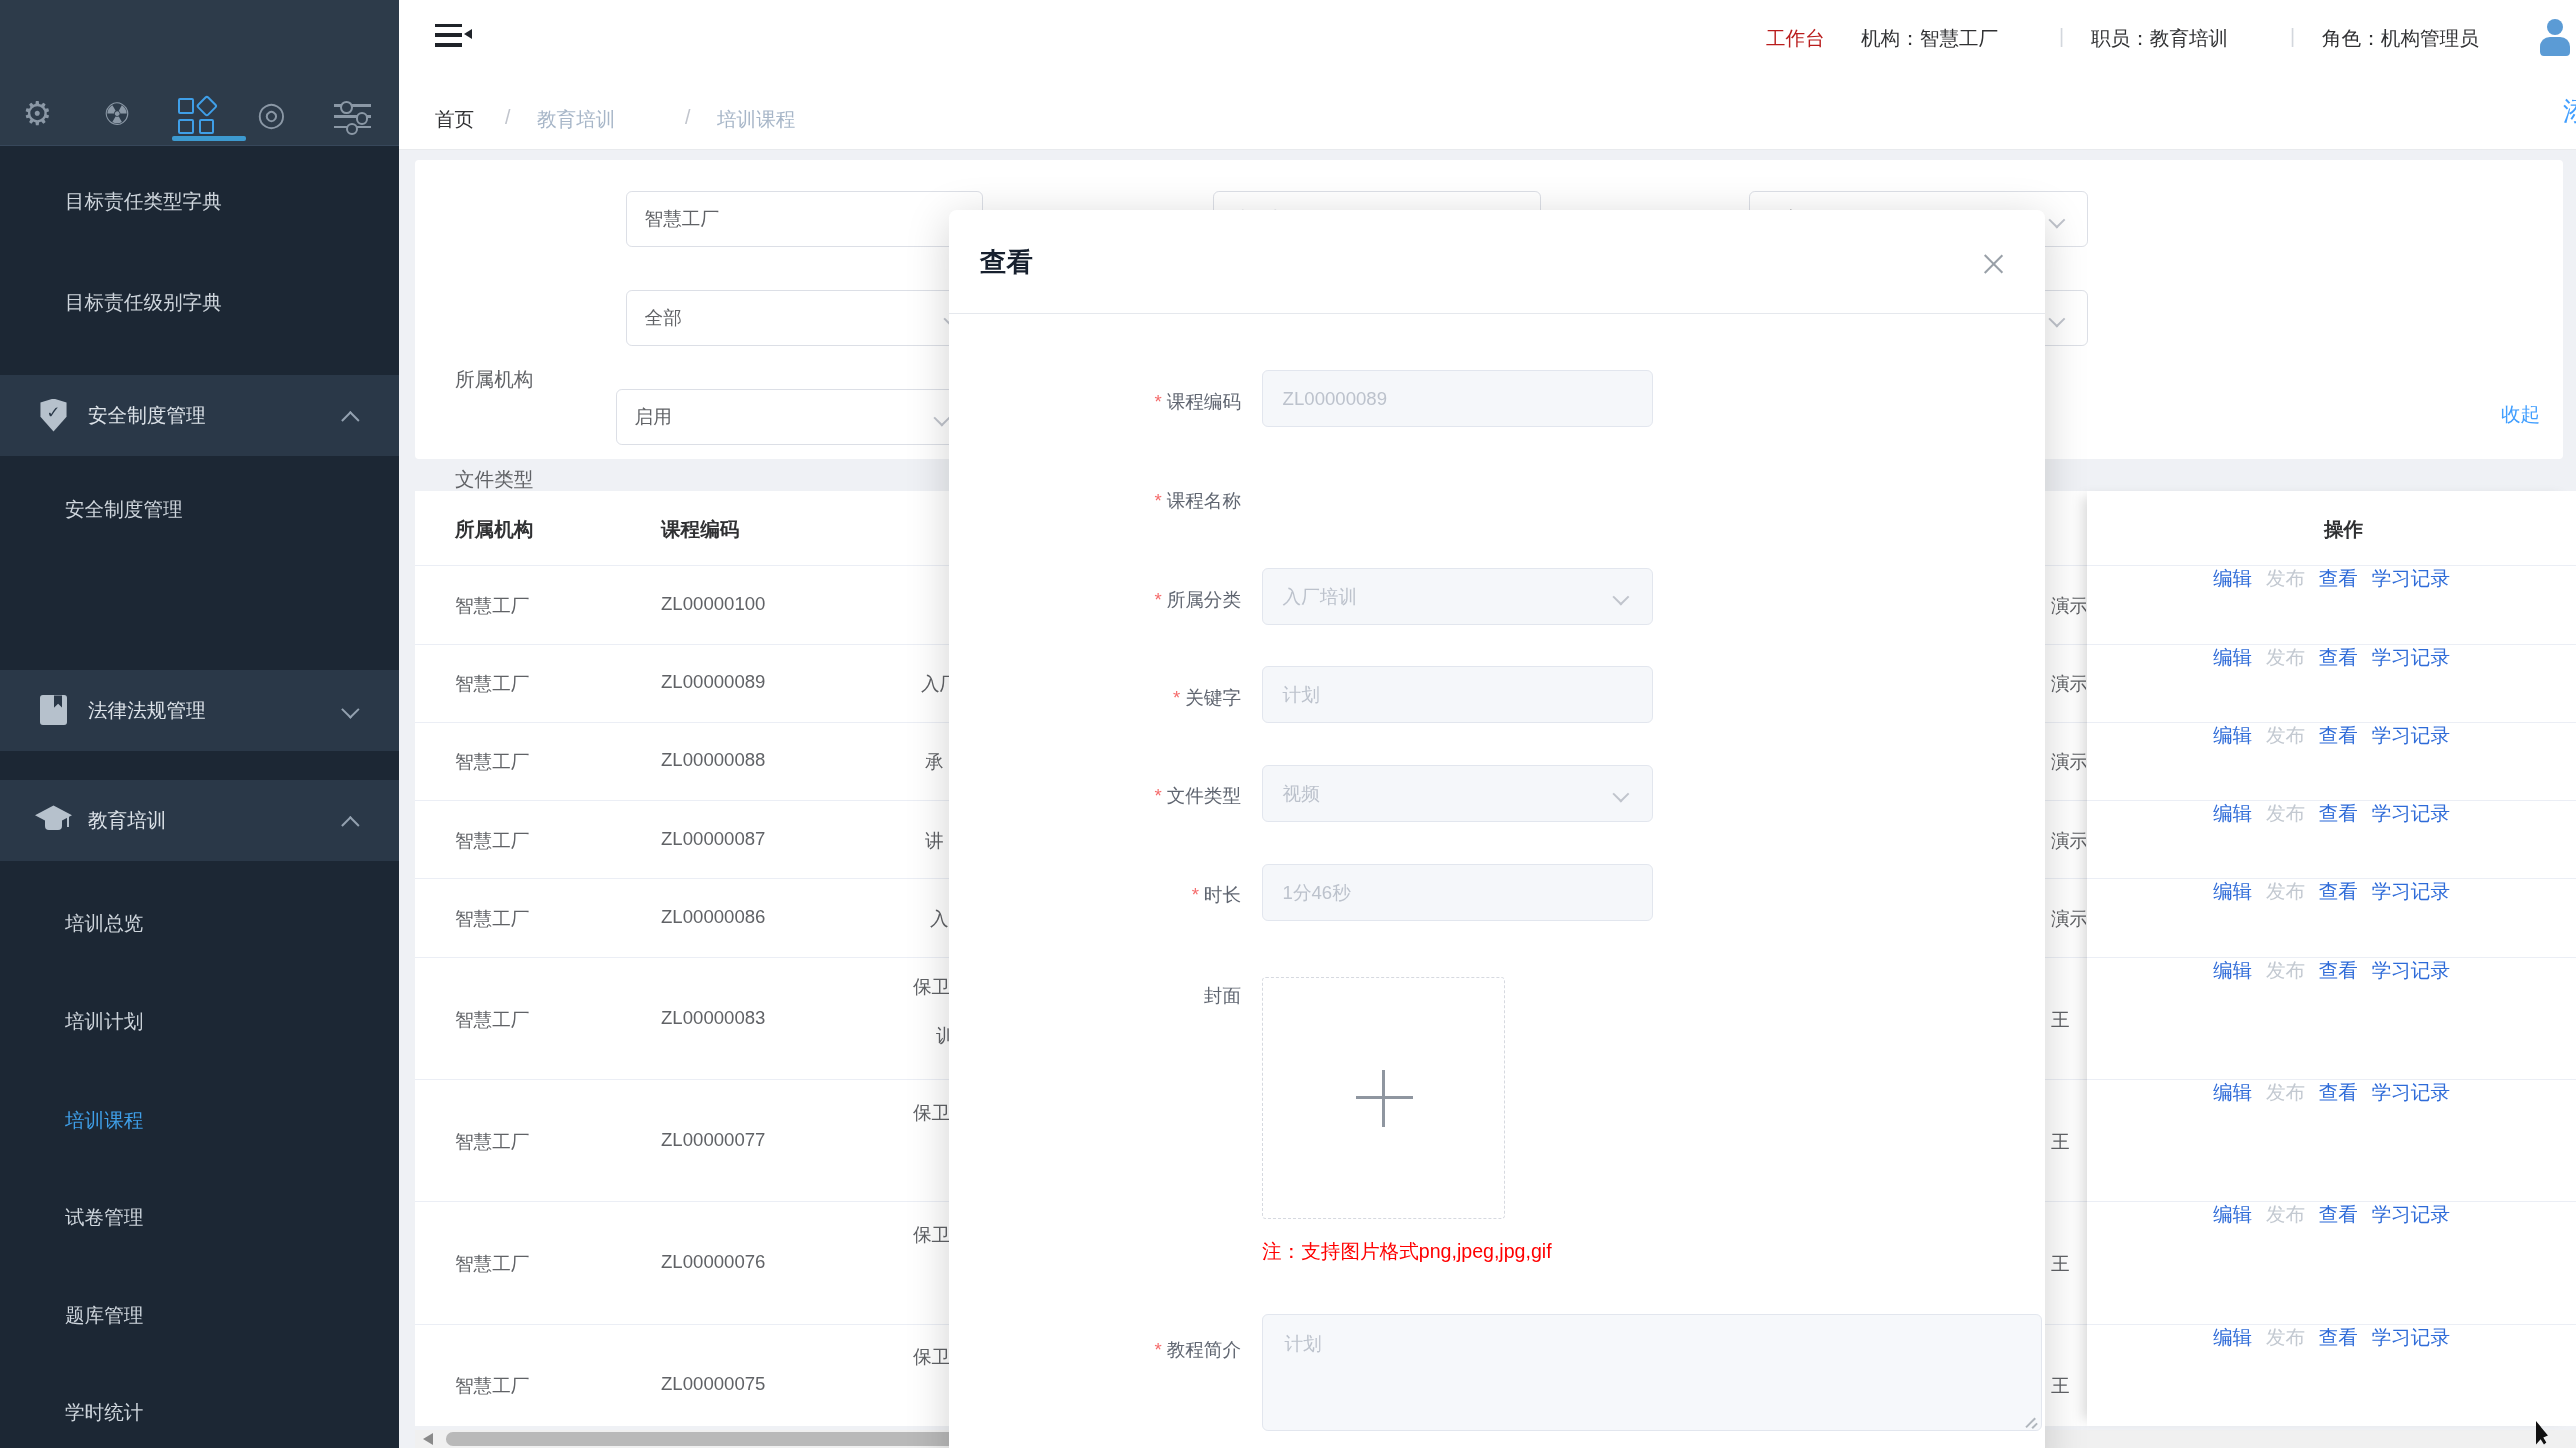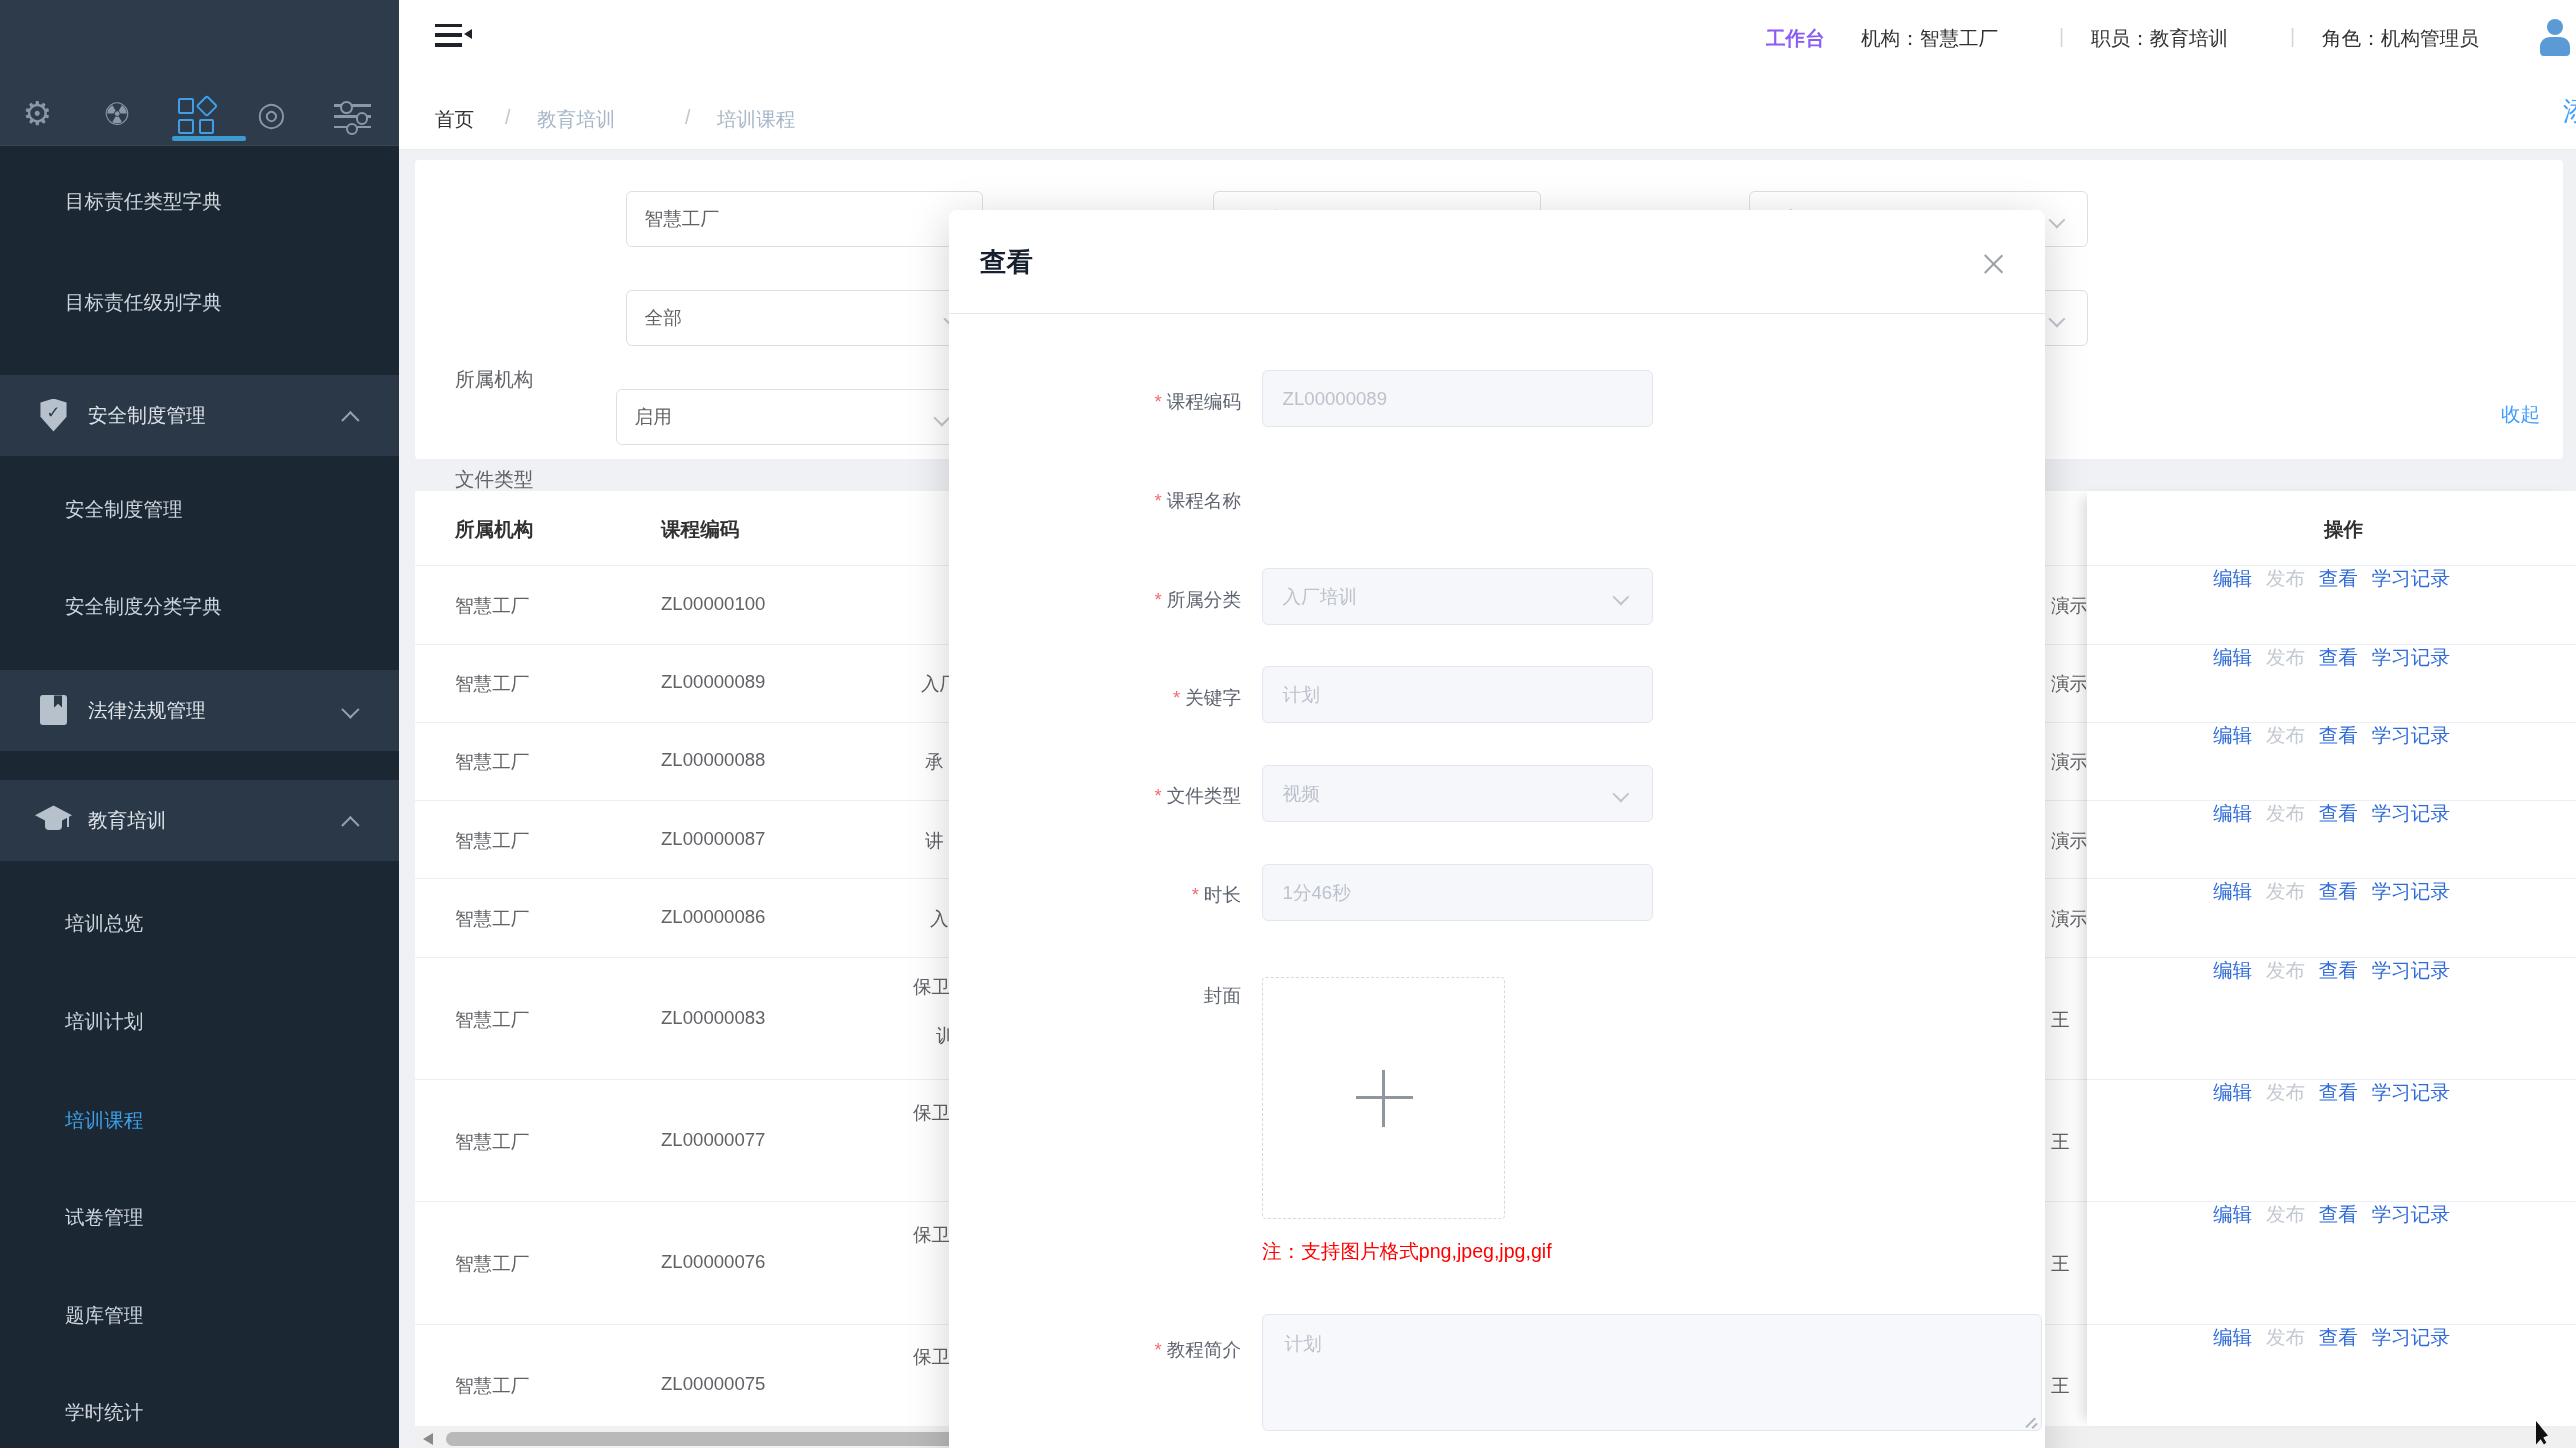--- a/index.html
+++ b/index.html
@@ -91,23 +91,20 @@
     <div class="abs side-group" style="top:375px;">
       <div class="abs" style="left:39px;top:23.5px;width:29px;height:33px;background:#b6c1cc;clip-path:polygon(50% 0%,95% 12%,95% 55%,50% 100%,5% 55%,5% 12%);display:flex;align-items:center;justify-content:center;">
         <span style="color:#2a3848;font-size:16.6px;font-weight:bold;margin-top:-3.9px;">✓</span>
       </div>
       <span class="lbl txt">安全制度管理</span>
       <div class="chev up" style="left:344px;top:39px;"></div>
     </div>
     <div class="abs side-item" style="top:480px;">
       <span class="lbl txt">安全制度管理</span>
     </div>
-    <div class="abs side-item" style="top:577px;">
-      <span class="lbl txt">安全制度分类字典</span>
-    </div>
 
     <div class="abs side-group" style="top:670px;">
       <div class="abs" style="left:40px;top:25.4px;width:27px;height:30px;background:#b6c1cc;border-radius:2.9px;">
         <div class="abs" style="left:13.7px;top:0;width:8.8px;height:12.7px;background:#2a3848;clip-path:polygon(0 0,100% 0,100% 100%,50% 65%,0 100%);"></div>
       </div>
       <span class="lbl txt">法律法规管理</span>
       <div class="chev down" style="left:344px;top:33px;"></div>
     </div>
 
     <div class="abs side-group" style="top:780px;">
@@ -140,21 +137,21 @@
     </div>
   </div>
 
   <div id="topbar" class="abs">
     <div class="abs" style="left:36px;top:21.5px;width:35px;height:27px;">
       <div class="bar" style="left:0;top:2px;width:27px;height:3.9px;"></div>
       <div class="bar" style="left:0;top:11.7px;width:27px;height:3.9px;"></div>
       <div class="bar" style="left:0;top:21.5px;width:27px;height:3.9px;"></div>
       <div class="abs" style="left:29px;top:7.8px;width:0;height:0;border-right:8.8px solid #1f2329;border-top:5.9px solid transparent;border-bottom:5.9px solid transparent;"></div>
     </div>
-    <span class="tb-txt" style="left:1367px;color:#8b5cf6;font-weight:bold;">工作台</span>
+    <span class="tb-txt" style="left:1367px;color:#b91c1c;">工作台</span>
     <span class="tb-txt" style="left:1462px;">机构：智慧工厂</span>
     <span class="tb-txt" style="left:1660px;color:#d3d7dd;">|</span>
     <span class="tb-txt" style="left:1692px;">职员：教育培训</span>
     <span class="tb-txt" style="left:1891px;color:#d3d7dd;">|</span>
     <span class="tb-txt" style="left:1923px;">角色：机构管理员</span>
     <div class="abs" style="left:2134px;top:14.7px;width:45px;height:45px;">
       <div class="abs" style="left:13.7px;top:3.9px;width:16.6px;height:16.6px;background:#5b9bd5;border-radius:50%;"></div>
       <div class="abs" style="left:6.8px;top:22.5px;width:30px;height:18.6px;background:#5b9bd5;border-radius:9.8px 9.8px 3.9px 3.9px;"></div>
     </div>
   </div>

